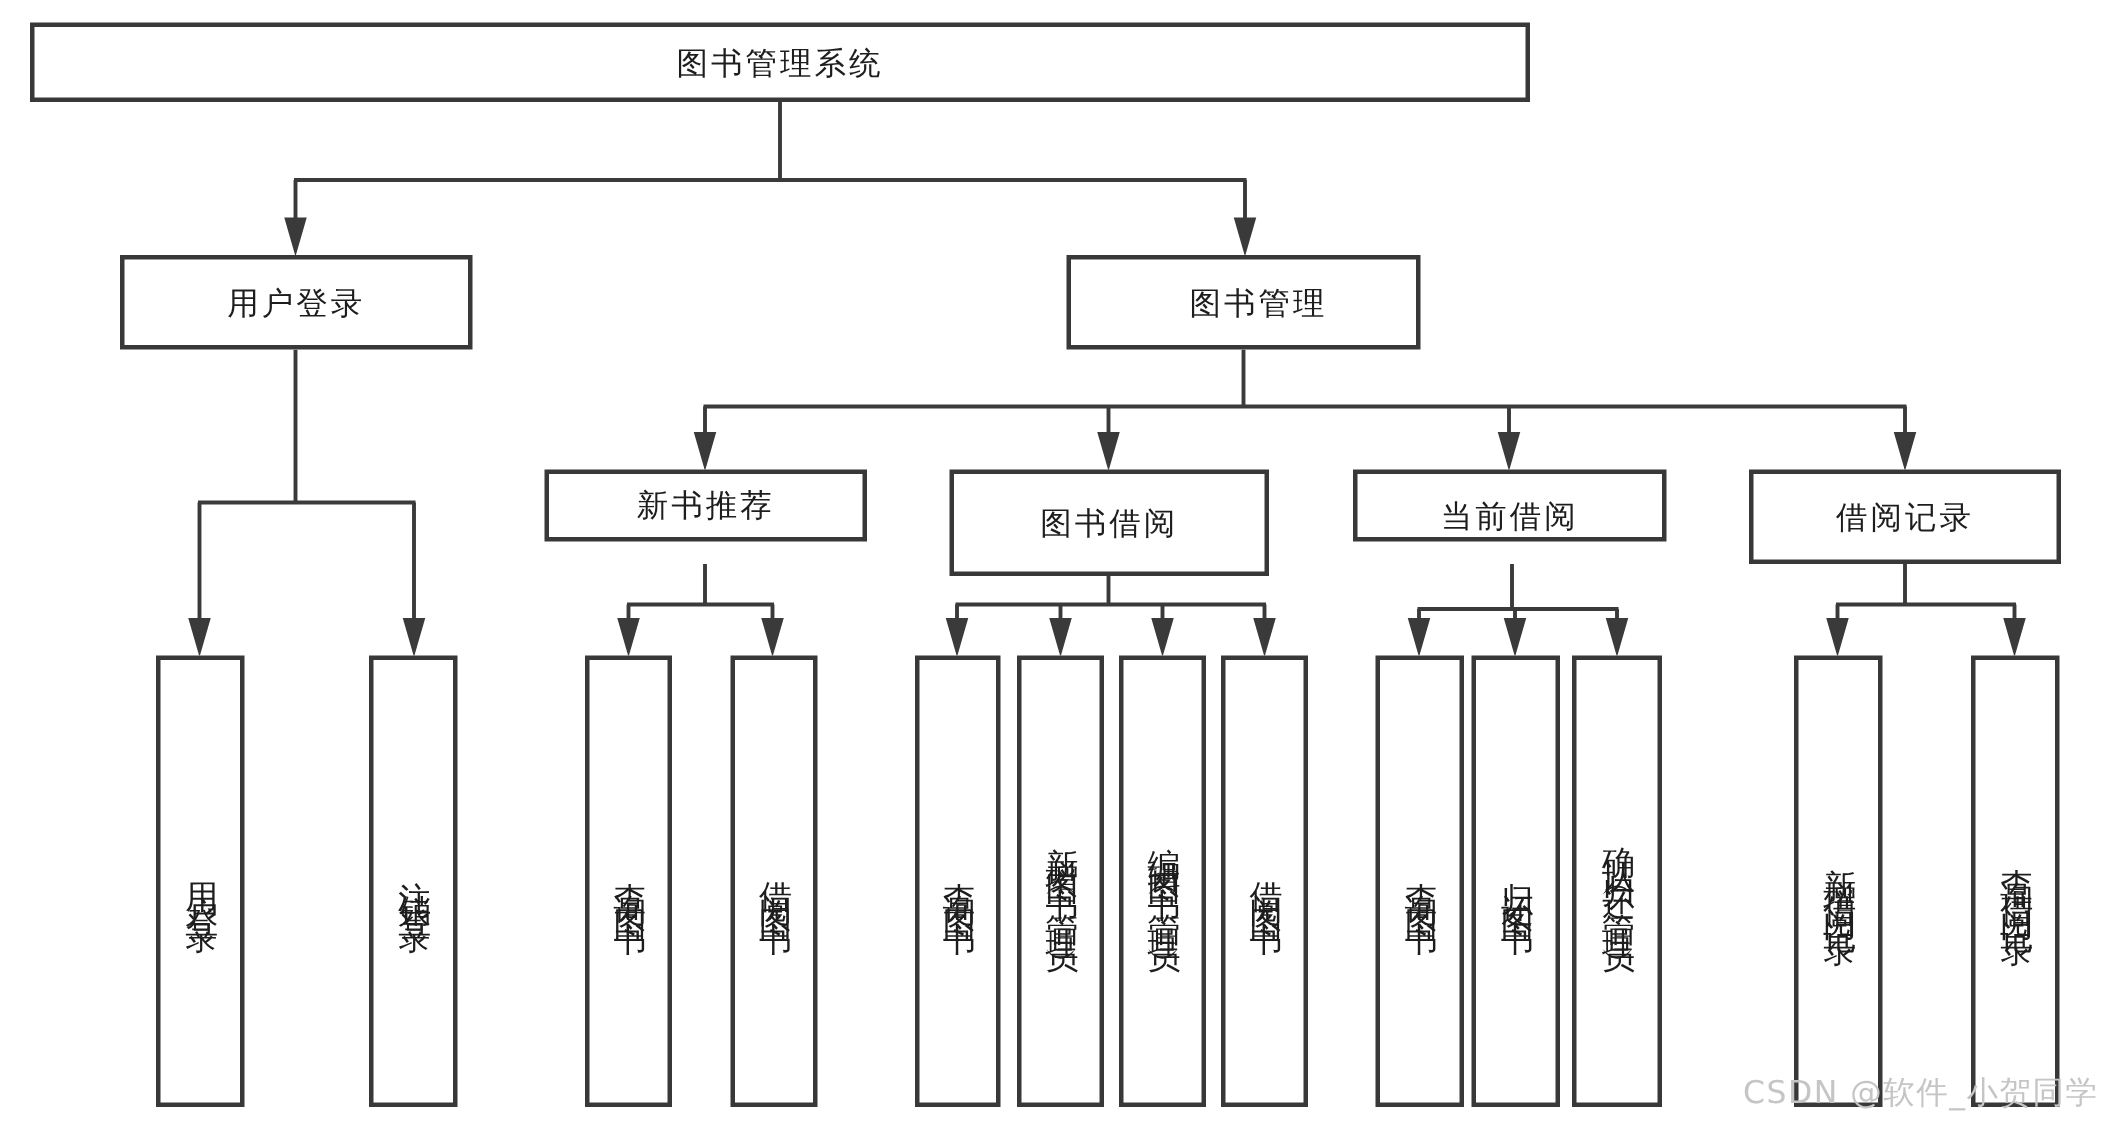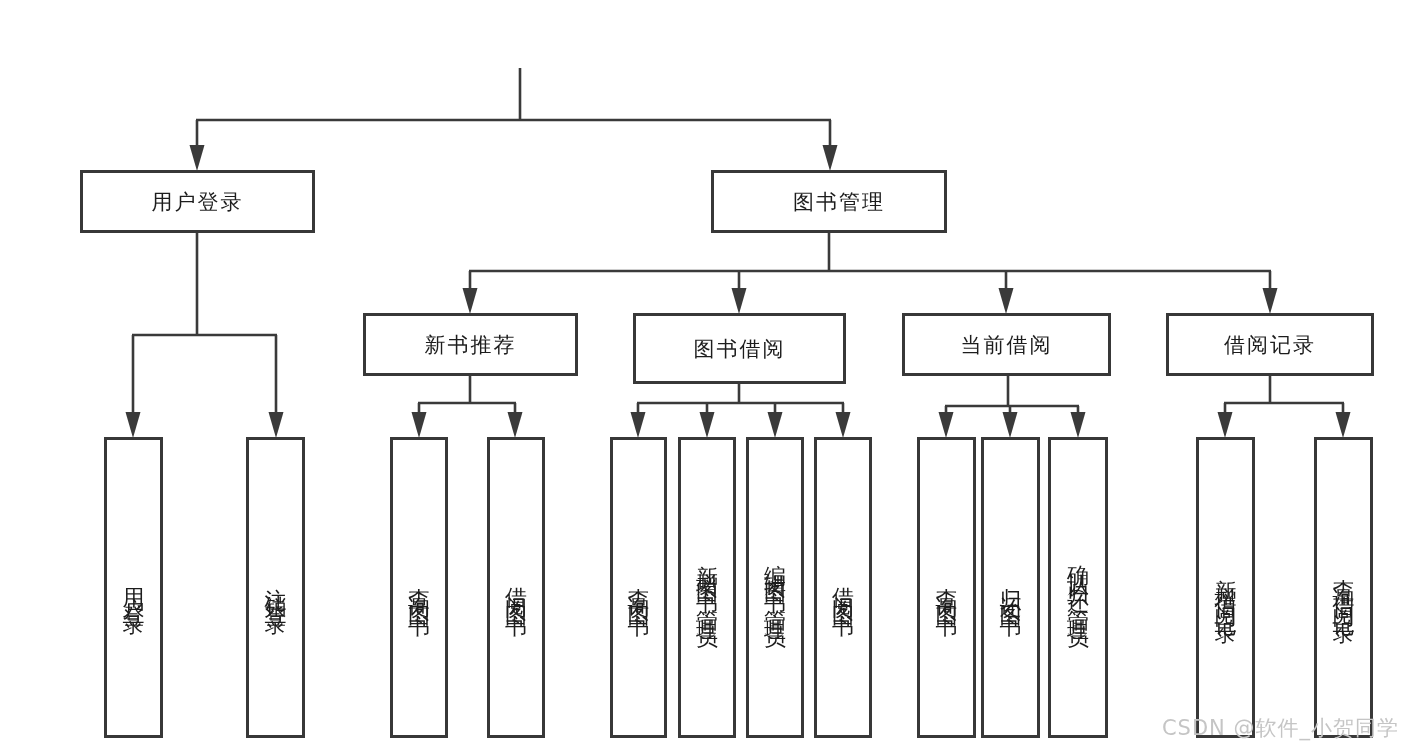--- a/index.html
+++ b/index.html
@@ -126,35 +126,38 @@
     <g>
       <line x1="1270" y1="376" x2="1270" y2="404"></line>
       <line x1="1224" y1="403" x2="1344" y2="403"></line>
       <line x1="1225" y1="403" x2="1225" y2="415"></line>
       <polygon points="1217.5,412 1232.5,412 1225,438"></polygon>
       <line x1="1343" y1="403" x2="1343" y2="415"></line>
       <polygon points="1335.5,412 1350.5,412 1343,438"></polygon>
     </g>
   </svg>
 
+  <div class="node h" style="left:20px; top:15px; width:1000px; height:53px;">
+    <span>图书管理系统</span>
+  </div>
 
   <div class="node h" style="left:80px; top:170px; width:235px; height:63px;">
     <span>用户登录</span>
   </div>
   <div class="node h" style="left:711px; top:170px; width:236px; height:63px;padding-left:20px;">
     <span>图书管理</span>
   </div>
 
-  <div class="node h" style="left:363px; top:313px; width:215px; height:63px;">
+  <div class="node h" style="left:363px; top:313px; width:215px; height:48px;">
     <span>新书推荐</span>
   </div>
   <div class="node h" style="left:633px; top:313px; width:213px; height:71px;">
     <span>图书借阅</span>
   </div>
-  <div class="node h" style="left:902px; top:313px; width:209px; height:63px;">
+  <div class="node h" style="left:902px; top:313px; width:209px; height:48px;align-items:flex-end;">
     <span>当前借阅</span>
   </div>
   <div class="node h" style="left:1166px; top:313px; width:208px; height:63px;">
     <span>借阅记录</span>
   </div>
 
   <div class="node v" style="left:104px; top:437px; width:59px; height:301px;">
     <span>用户登录</span>
   </div>
   <div class="node v" style="left:246px; top:437px; width:59px; height:301px;">

